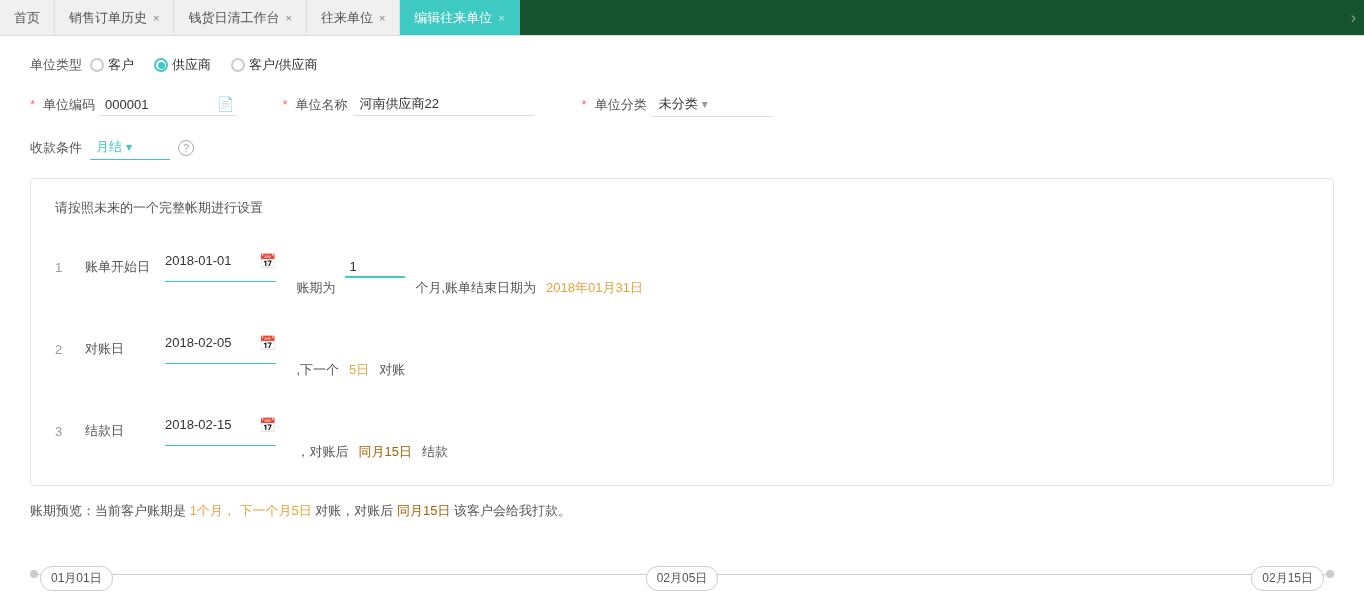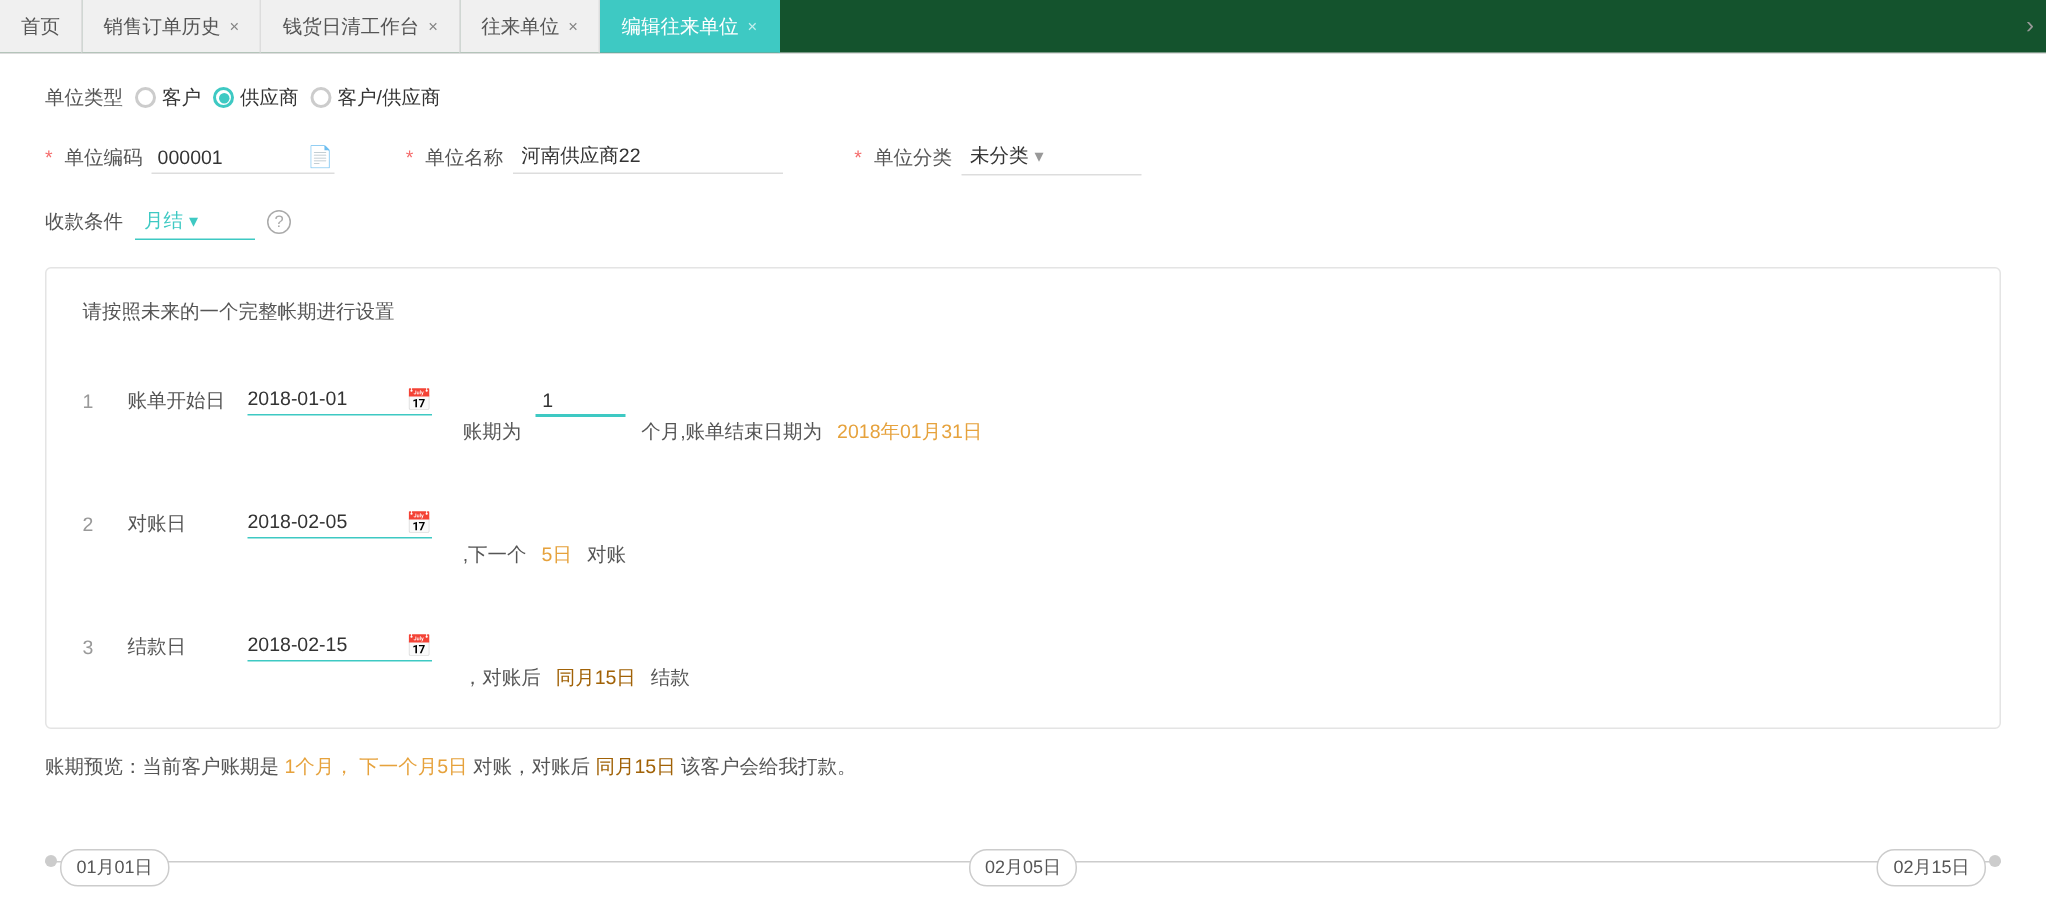--- a/index.html
+++ b/index.html
@@ -63,21 +63,21 @@
       color: #555;
       white-space: nowrap;
     }
     .required-star {
       color: #f56c6c;
       margin-right: 2px;
     }
     .radio-group {
       display: flex;
       align-items: center;
-      gap: 8px;
+      gap: 20px;
     }
     .radio-item {
       display: flex;
       align-items: center;
       gap: 4px;
       cursor: pointer;
     }
     .radio-circle {
       width: 14px; height: 14px;
       border-radius: 50%;
@@ -99,21 +99,21 @@
       border: none;
       border-bottom: 1px solid #ddd;
       outline: none;
       padding: 3px 6px;
       font-size: 13px;
       color: #333;
       background: transparent;
     }
 
     .input-with-icon {
-      display: flex; align-items: center; gap: 4px;
+      display: flex; align-items: center; gap: 16px;
       border-bottom: 1px solid #ddd;
     }
     .input-with-icon input {
       border: none; outline: none; padding: 3px 4px;
       font-size: 13px; background: transparent;
     }
     .calendar-icon {
       color: #3ec9c3; cursor: pointer; font-size: 14px;
     }
 
@@ -155,23 +155,23 @@
     .period-num {
       width: 20px;
       color: #999;
       font-size: 13px;
     }
     .period-label {
       width: 70px;
       color: #555;
     }
     .date-input-wrap {
-      display: flex; align-items: center; gap: 16px;
+      display: flex; align-items: center; gap: 4px;
       border-bottom: 1px solid #3ec9c3;
-      padding-bottom: 2px;
+      padding-bottom: 12px;
     }
     .date-input-wrap input {
       border: none; outline: none; font-size: 13px;
       color: #333; width: 90px; background: transparent;
     }
     .period-desc {
       color: #555; font-size: 13px; margin-top: 42px;
     }
     .orange { color: #e6a23c; }
     .teal { color: #a16207; }

